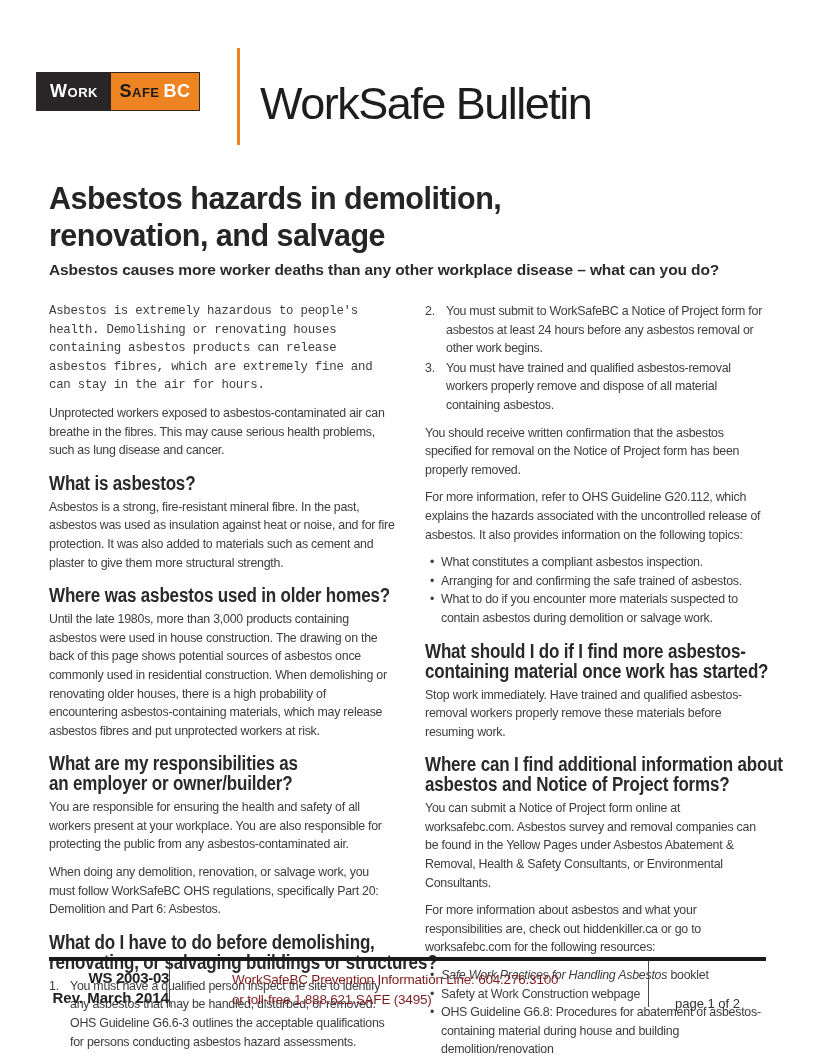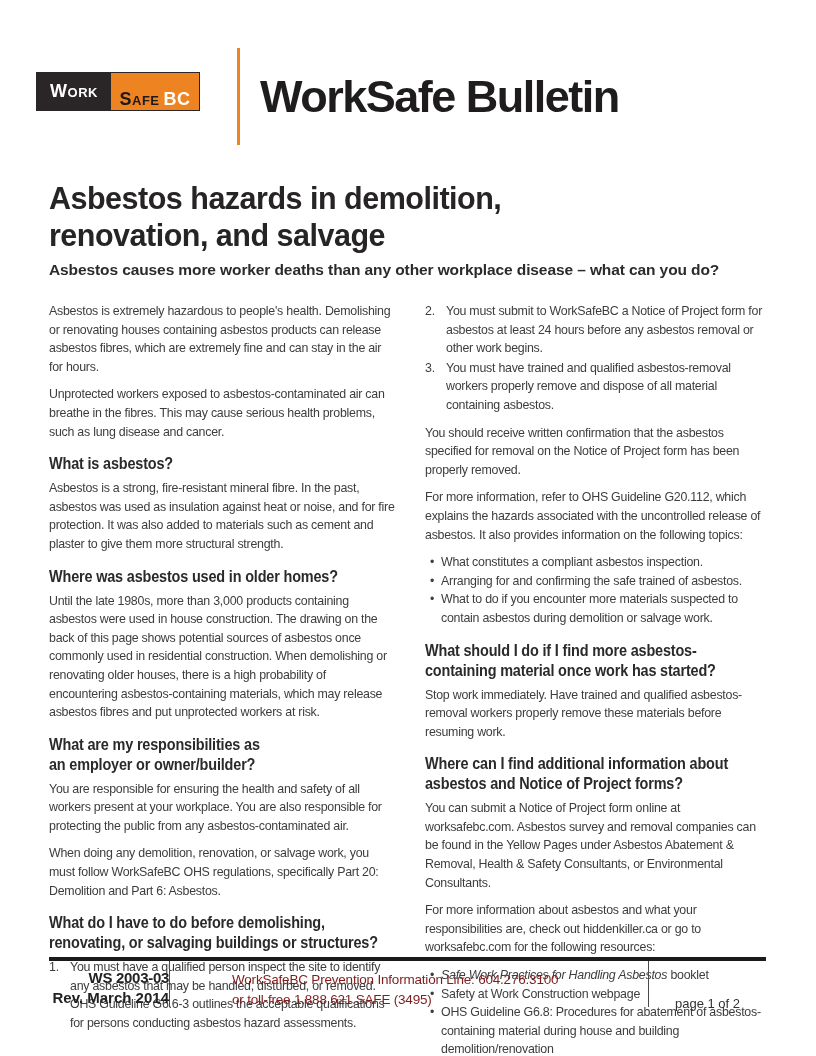--- a/index.html
+++ b/index.html
@@ -27,39 +27,39 @@
     background: #2a2627;
     color: #ffffff;
     display: flex; align-items: center; justify-content: center;
     font-weight: 700; font-size: 18px;
     font-variant: small-caps;
     letter-spacing: 0.5px;
   }
   .logo-right {
     flex: 1;
     background: #ee8322;
-    display: flex; align-items: flex-end; justify-content: center;
+    display: flex; align-items: center; justify-content: center;
     gap: 4px;
     font-weight: 700; font-size: 18px;
     font-variant: small-caps;
     letter-spacing: 0.5px;
   }
   .logo-safe { color: #1d1a1b; }
   .logo-bc { color: #ffffff; font-variant: normal; }
   .header-divider {
     position: absolute;
     left: 237px; top: 48px;
     width: 3px; height: 97px;
     background: #ee8322;
   }
   .bulletin-title {
     position: absolute;
-    left: 260px; top: 71px;
+    left: 260px; top: 78px;
     font-size: 45px;
-    font-weight: 700;
+    font-weight: 400;
     letter-spacing: -1.5px;
     color: #1e1c1c;
     white-space: nowrap;
   }
 
   
   .title-block {
     position: absolute;
     left: 49px; top: 180px;
     width: 720px;
@@ -88,23 +88,23 @@
     width: 717px;
     display: flex;
     font-size: 12.4px;
     line-height: 18.6px;
     letter-spacing: -0.25px;
     color: #3d3d3d;
   }
   .col-left  { width: 348px; margin-right: 28px; }
   .col-right { width: 341px; }
   .columns p { margin: 0 0 9px 0; }
-  .columns p:first-child { margin-top: 0; }
+  .columns p:first-child { margin-top: 0; font-family: Liberation Mono, monospace; }
   h2 {
-    font-size: 17px;
+    font-size: 20px;
     line-height: 20px;
     font-weight: 700;
     color: #2b2929;
     margin: 13px 0 5px 0;
     letter-spacing: -0.2px;
   }
   .h2-line {
     display: block;
     white-space: nowrap;
     transform: scaleX(0.85);

